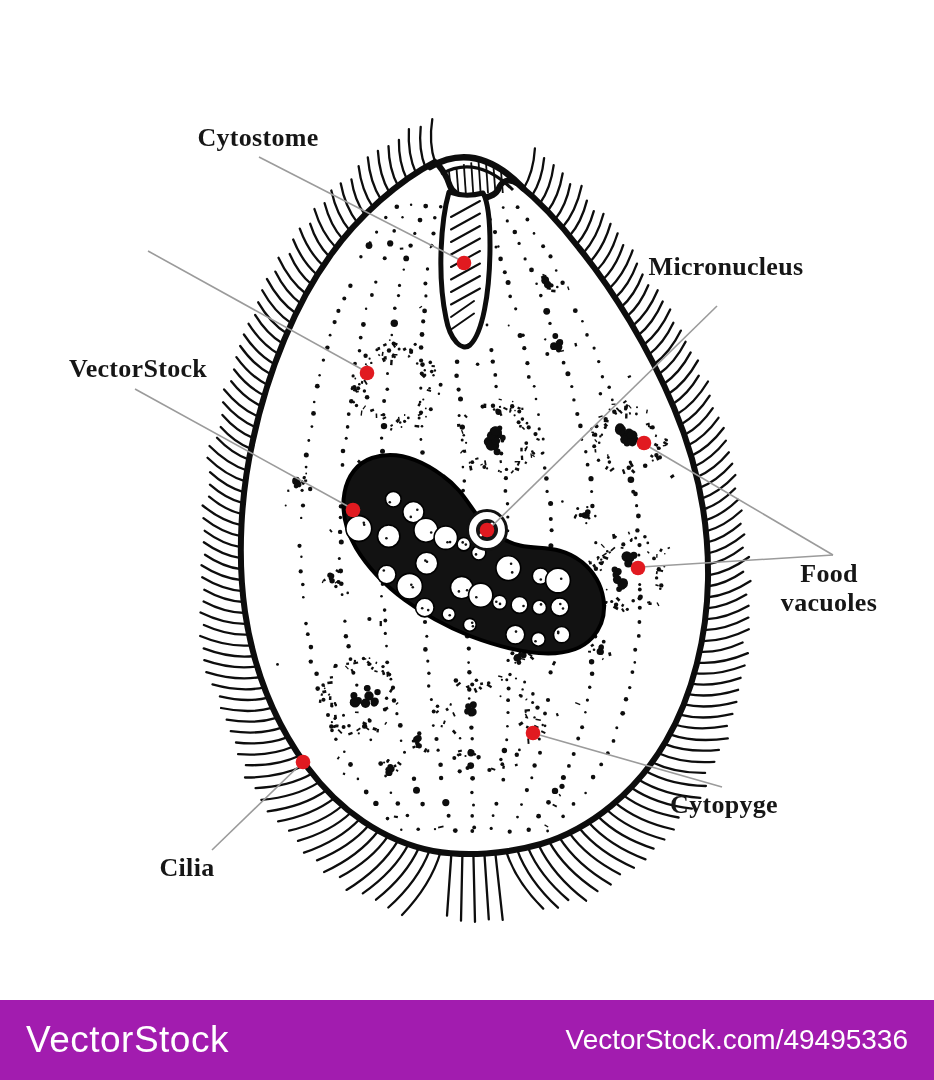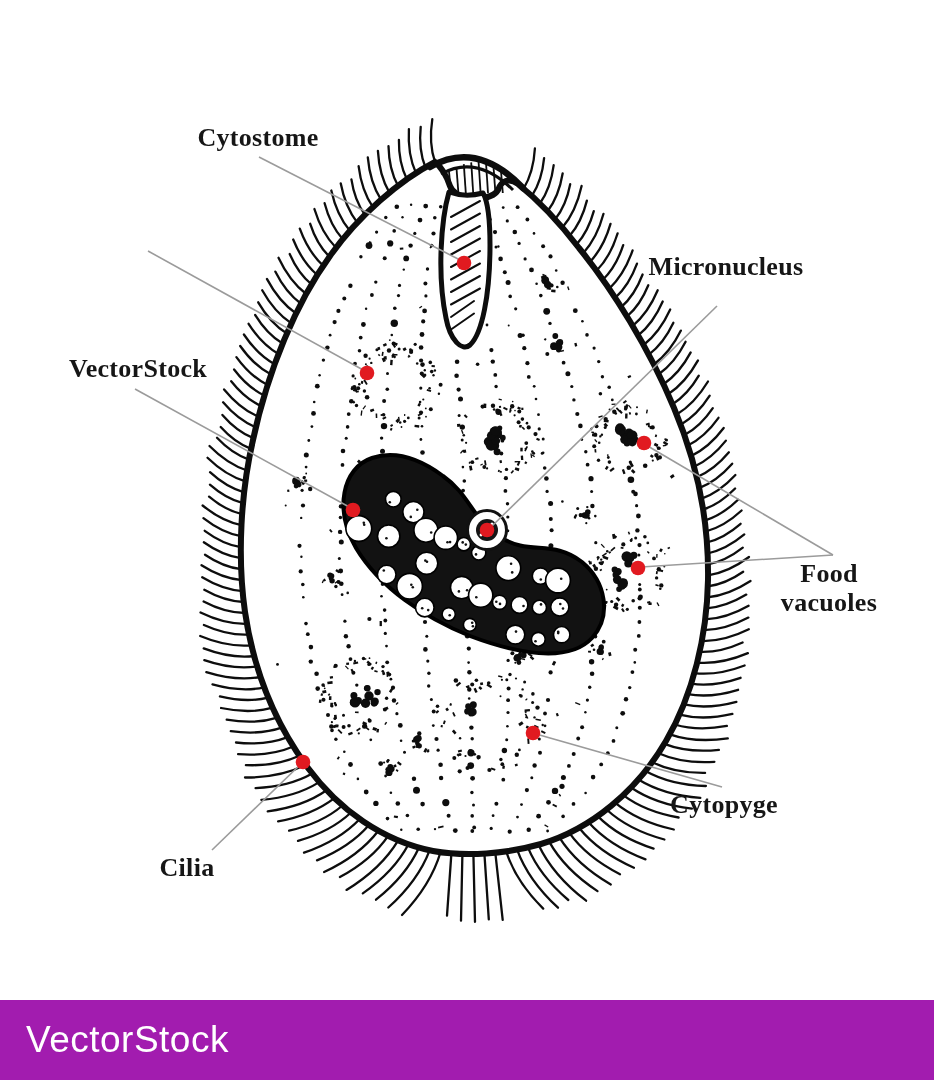--- a/index.html
+++ b/index.html
@@ -1305,14 +1305,15 @@
 
   <div class="lbl" id="lbl-cytostome">Cytostome</div>
   <div class="lbl" id="lbl-macronucleus">VectorStock</div>
   <div class="lbl" id="lbl-micronucleus">Micronucleus</div>
   <div class="lbl" id="lbl-food">Food vacuoles</div>
   <div class="lbl" id="lbl-cytopyge">Cytopyge</div>
   <div class="lbl" id="lbl-cilia">Cilia</div>
 
   <div class="wm">
     <div class="wm-brand">VectorStock</div>
+    <div class="wm-url">VectorStock.com/49495336</div>
   </div>
 </div>
 
 </body></html>

